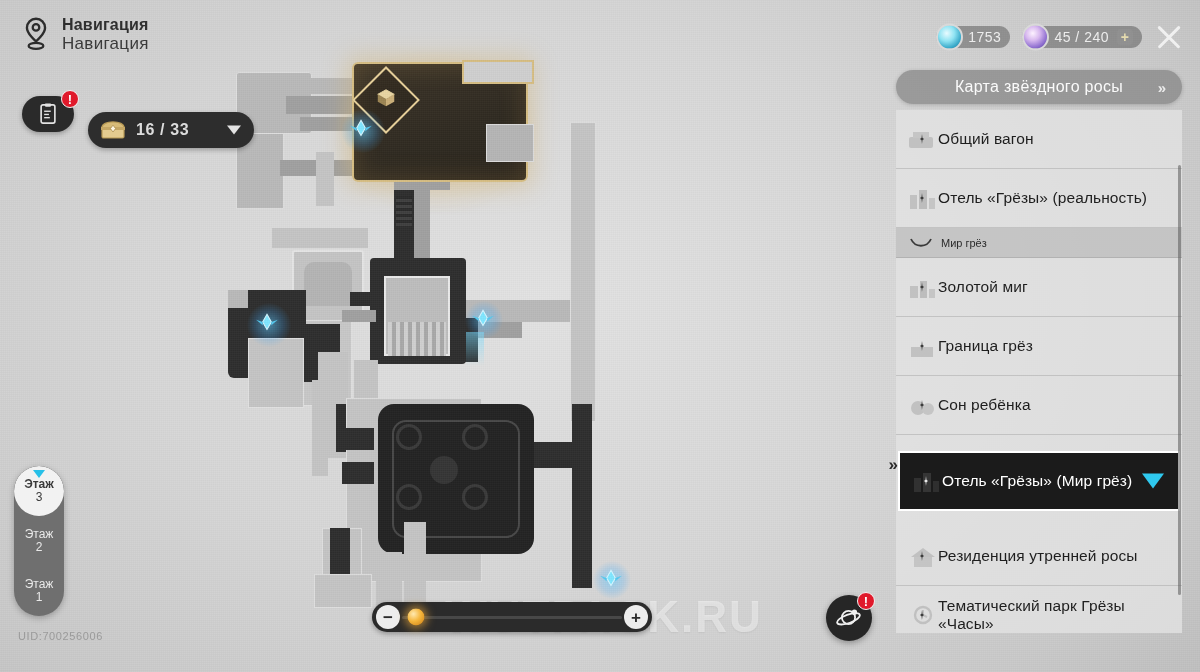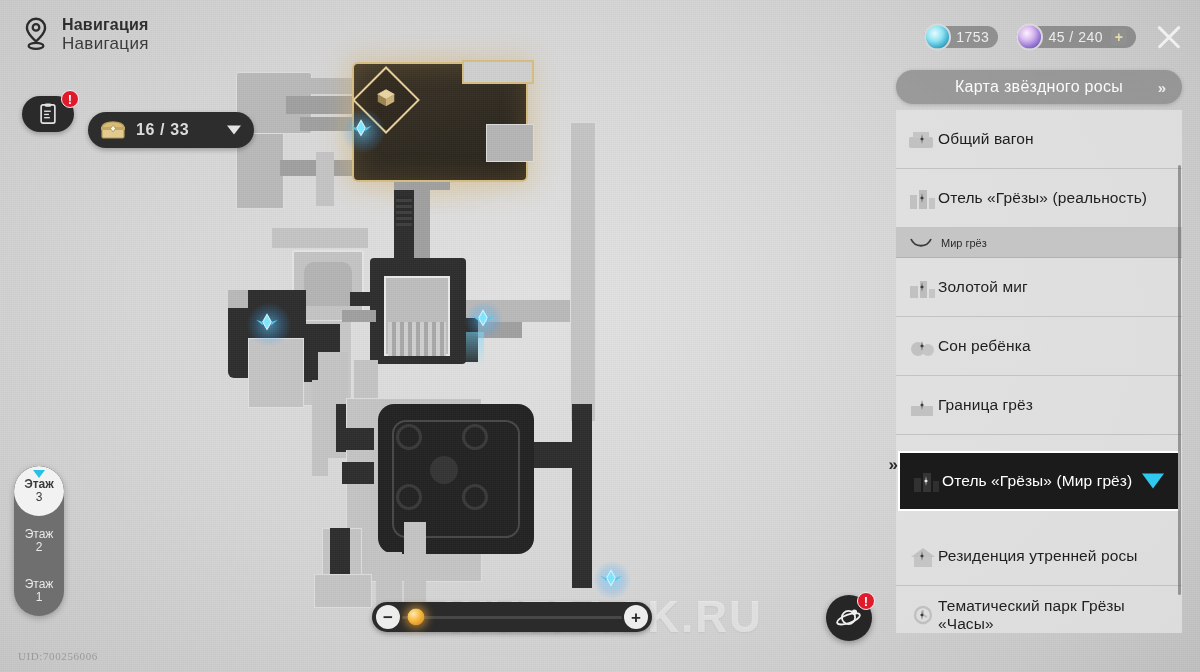--- a/index.html
+++ b/index.html
@@ -110,23 +110,23 @@
     color: #e9e9e9; font-size: 12px; line-height: 1.05; position: relative;
   }
   .floor-item.active { background: #f2f2f2; color: #3a3a3a; border-radius: 25px; }
   .floor-item.active .floor-name { font-weight: bold; }
   .floor-caret {
     position: absolute; top: 4px; left: 50%; transform: translateX(-50%);
     width: 0; height: 0; border-left: 6px solid transparent; border-right: 6px solid transparent;
     border-top: 8px solid #27c0e8;
   }
   #uid-label {
-    position: absolute; left: 18px; top: 650px;
+    position: absolute; left: 18px; top: 630px;
     font-size: 11px; color: #9a9a9a; letter-spacing: .6px;
-    font-family: Liberation Serif, serif;
+    font-family: Liberation Sans, sans-serif;
   }
 
   
   #zoom-bar {
     position: absolute; left: 372px; top: 602px;
     width: 280px; height: 30px; border-radius: 15px;
     background: #2b2b2b; display: flex; align-items: center; justify-content: space-between;
     padding: 0 4px; box-shadow: 0 2px 5px rgba(0,0,0,.3);
   }
   .zoom-btn {
@@ -153,21 +153,21 @@
   
   #watermark {
     position: absolute; left: 394px; top: 592px; width: 420px;
     text-align: center; font-size: 44px; font-weight: bold;
     color: rgba(255,255,255,.45); letter-spacing: 2px;
     text-shadow: 0 1px 2px rgba(0,0,0,.06);
     pointer-events: none; user-select: none;
   }
 
   
-  #top-right { position: absolute; right: 16px; top: 22px; display: flex; align-items: center; gap: 18px; }
+  #top-right { position: absolute; right: 16px; top: 22px; display: flex; align-items: center; gap: 12px; }
   .currency { position: relative; display: flex; align-items: center; height: 26px; }
   .cur-pill {
     height: 22px; border-radius: 11px; background: rgba(60,60,60,.42);
     display: flex; align-items: center; gap: 8px;
     padding: 0 9px 0 32px; color: #ececec; font-size: 14px; letter-spacing: .5px;
   }
   .cur-icon {
     position: absolute; left: 0; top: 50%; transform: translateY(-50%);
     width: 27px; height: 27px; border-radius: 50%;
     border: 2px solid #d9d9d9; overflow: hidden;
@@ -509,33 +509,33 @@
         <rect x="2" y="10" width="8" height="12" fill="#7d7d7d"></rect>
         <rect x="12" y="5" width="7" height="17" fill="#6f6f6f"></rect>
         <rect x="21" y="13" width="6" height="9" fill="#8a8a8a"></rect>
       </svg>
       <span class="bullet"></span>
       <span class="region-label">Золотой миг</span>
     </div>
 
     <div class="region-item">
       <svg class="glyph" viewBox="0 0 30 22">
+        <rect x="3" y="12" width="22" height="10" fill="#7d7d7d"></rect>
+      </svg>
+      <span class="bullet"></span>
+      <span class="region-label">Граница грёз</span>
+    </div>
+
+    <div class="region-item">
+      <svg class="glyph" viewBox="0 0 30 22">
         <circle cx="10" cy="14" r="7" fill="#7d7d7d"></circle>
         <circle cx="20" cy="15" r="6" fill="#8a8a8a"></circle>
       </svg>
       <span class="bullet"></span>
       <span class="region-label">Сон ребёнка</span>
-    </div>
-
-    <div class="region-item">
-      <svg class="glyph" viewBox="0 0 30 22">
-        <rect x="3" y="12" width="22" height="10" fill="#7d7d7d"></rect>
-      </svg>
-      <span class="bullet"></span>
-      <span class="region-label">Граница грёз</span>
     </div>
 
     <div class="region-item selected">
       <svg class="glyph" viewBox="0 0 30 22">
         <rect x="2" y="8" width="7" height="14" fill="#7d7d7d"></rect>
         <rect x="11" y="3" width="8" height="19" fill="#6f6f6f"></rect>
         <rect x="21" y="11" width="6" height="11" fill="#8a8a8a"></rect>
       </svg>
       <span class="bullet"></span>
       <span class="region-label">Отель «Грёзы» (Мир грёз)</span>

